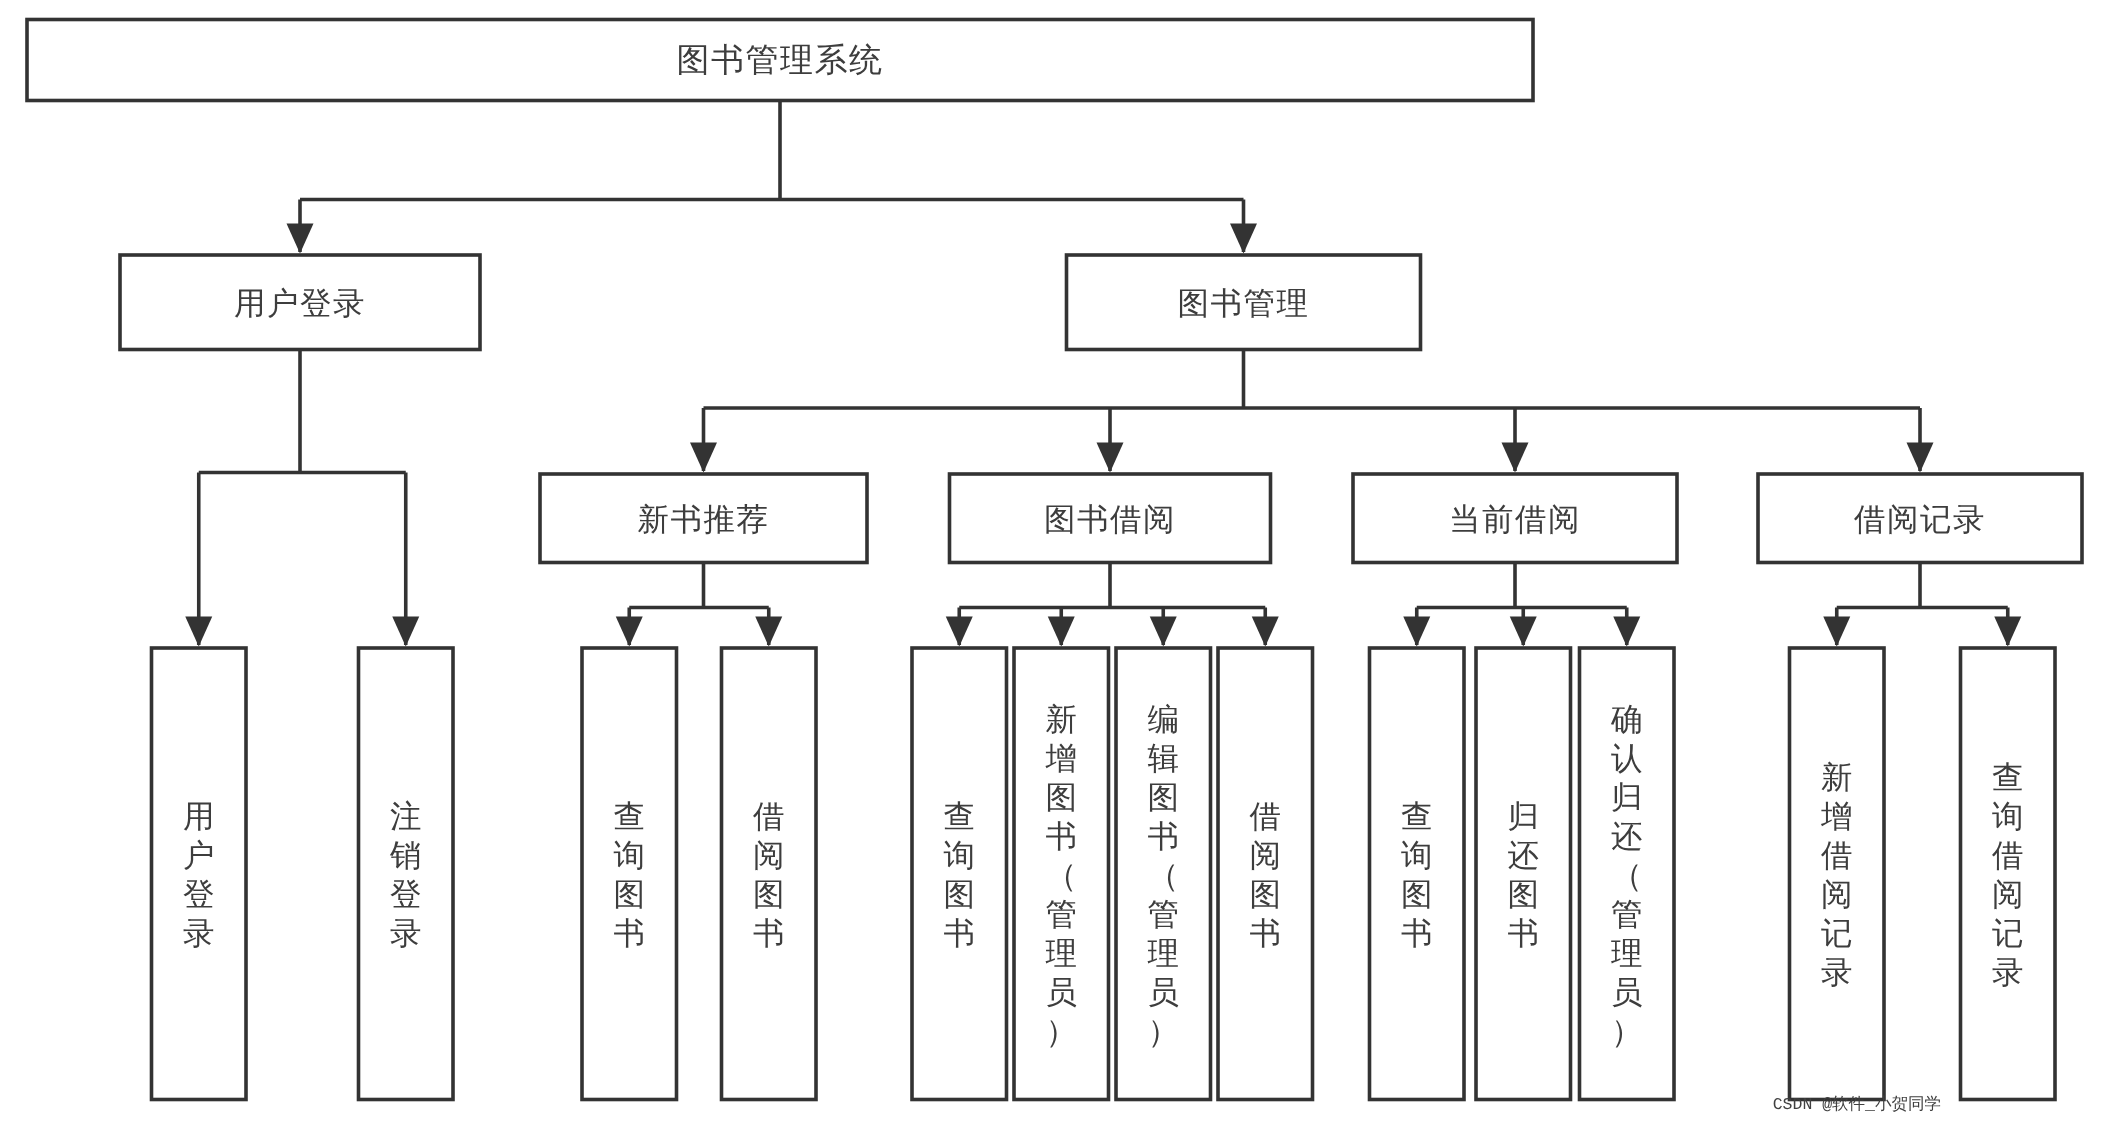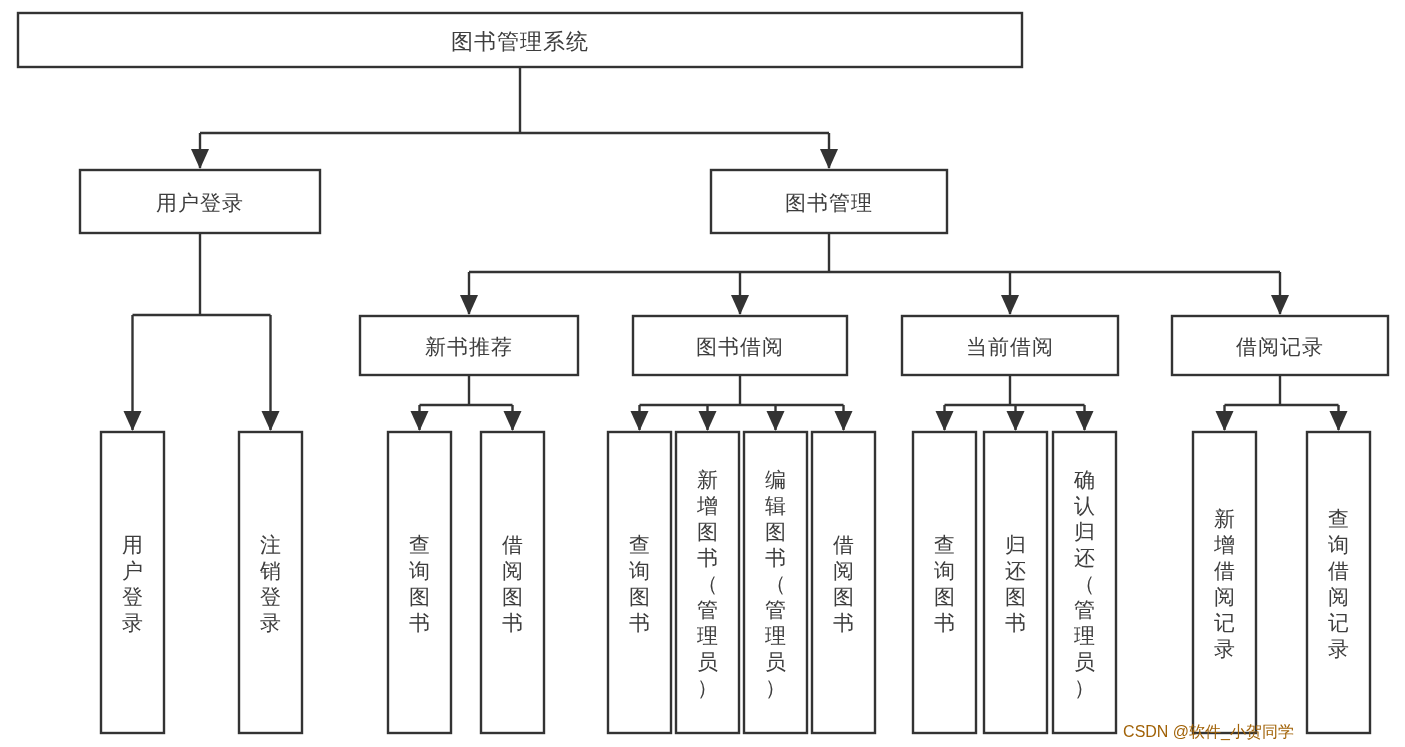--- a/index.html
+++ b/index.html
@@ -45,23 +45,23 @@
   .node-label {
     fill: #3d3d3d;
     font-family: "DejaVu Sans", "Liberation Sans", sans-serif;
     text-anchor: middle;
     dominant-baseline: central;
   }
   .watermark {
     position: absolute;
     right: 8px;
     bottom: 4px;
-    font-family: Liberation Sans, sans-serif;
-    font-size: 16px;
-    color: #a16207;
+    font-family: Liberation Mono, monospace;
+    font-size: 11px;
+    color: #404040;
     white-space: nowrap;
     user-select: none;
     pointer-events: none;
   }
 </style>
 </head>
 <body>
 
 <div id="diagram-root">
 

